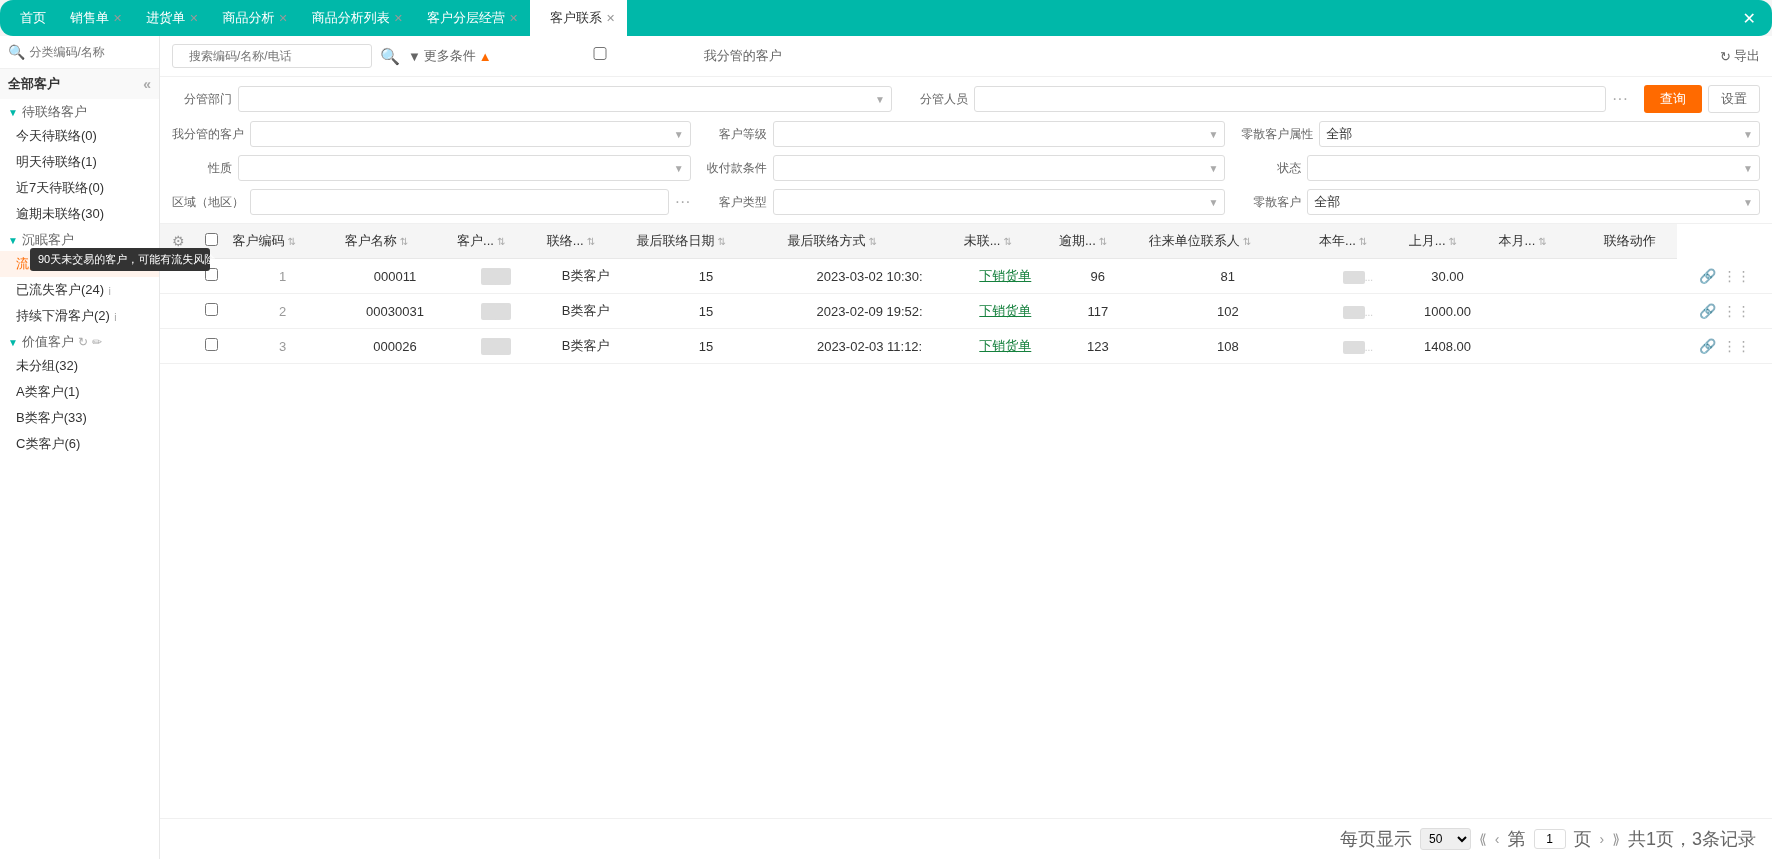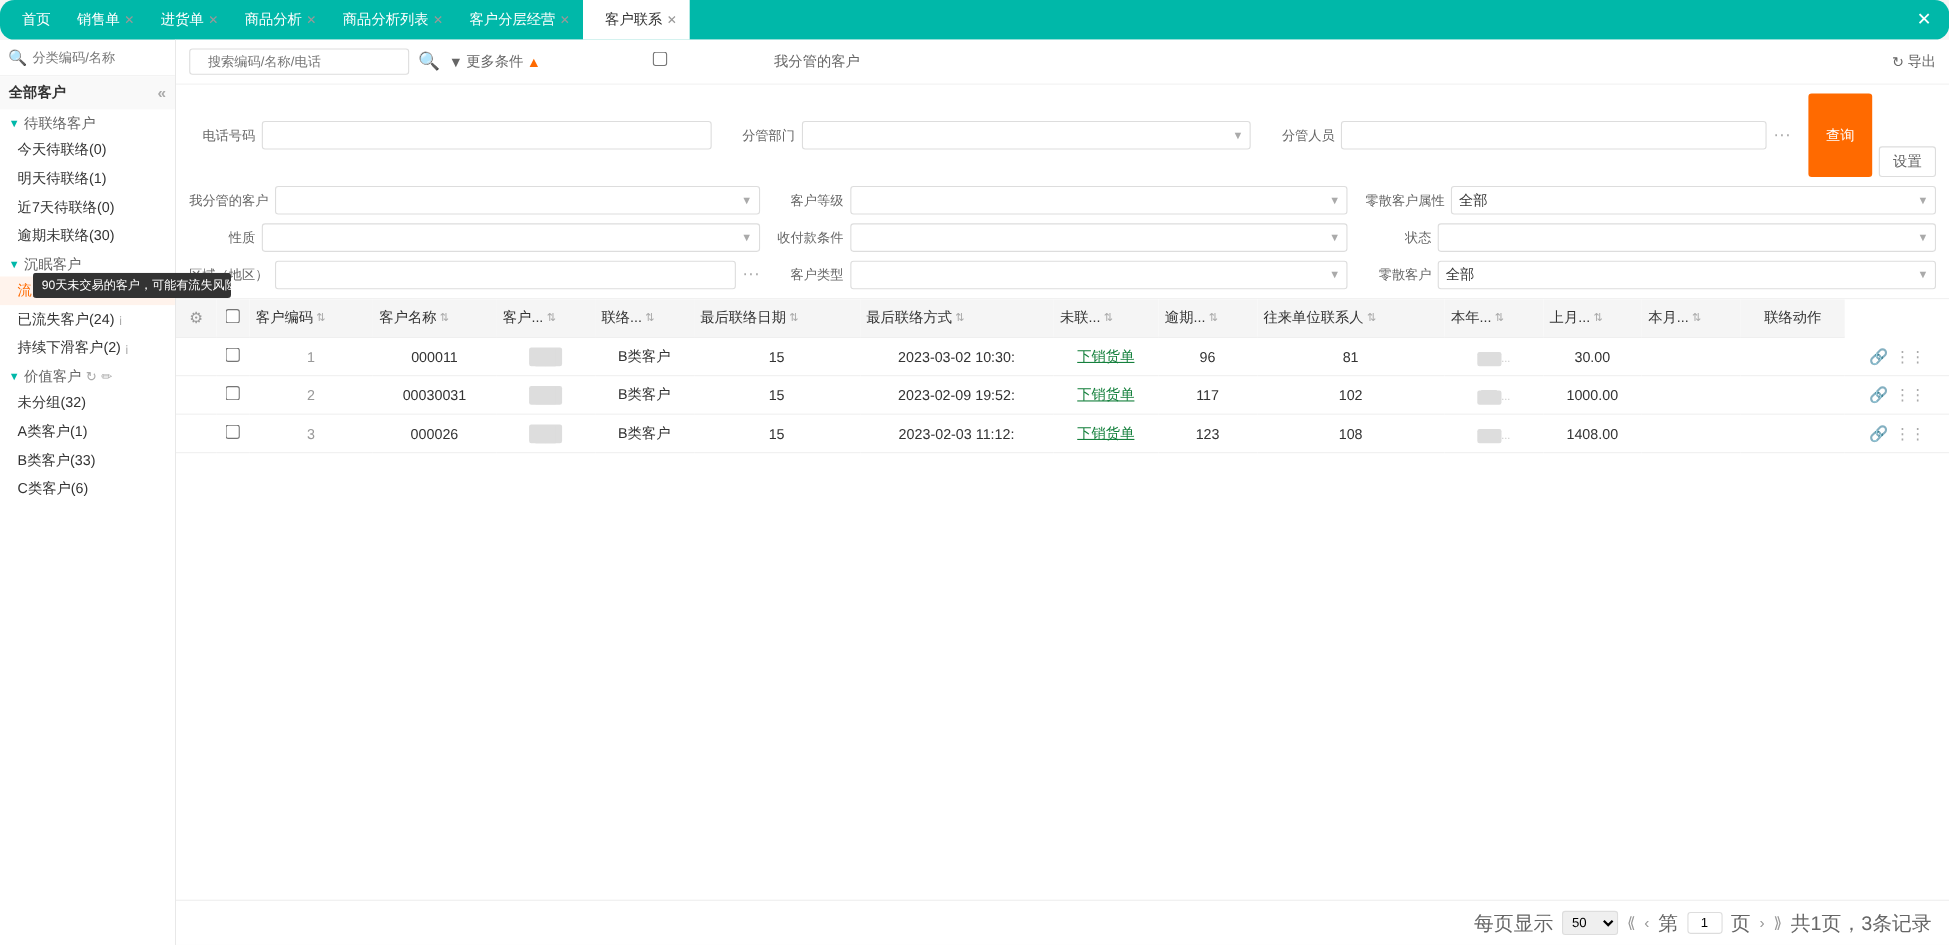--- a/index.html
+++ b/index.html
@@ -111,21 +111,21 @@
       color: #333; min-height: 26px; cursor: pointer;
     }
     .filter-field .select-box .arrow { color: #aaa; font-size: 10px; }
     .filter-field .dots { color: #aaa; cursor: pointer; font-size: 16px; }
     .btn-query {
       background: #ff6a00; color: white; border: none; border-radius: 3px;
       padding: 4px 16px; font-size: 13px; cursor: pointer;
     }
     .btn-setting {
       background: white; color: #666; border: 1px solid #ddd; border-radius: 3px;
-      padding: 4px 12px; font-size: 13px; cursor: pointer; margin-top: 48px;
+      padding: 4px 12px; font-size: 13px; cursor: pointer;
     }
 
     
     .table-container { flex: 1; overflow: auto; background: white; }
     table {
       width: 100%; border-collapse: collapse; font-size: 12px;
     }
     thead th {
       background: #f5f5f5; border-bottom: 1px solid #e8e8e8;
       padding: 8px 6px; text-align: center; color: #333; font-weight: normal;
@@ -282,24 +282,20 @@
       <button class="export-btn">
         <span>↻</span>
         <span>导出</span>
       </button>
     </div>
 
     <div class="filter-panel">
 
       <div class="filter-row">
         <div class="filter-field">
-          <label>电话号码</label>
-          <input type="text" value="" style="">
-        </div>
-        <div class="filter-field">
           <label>分管部门</label>
           <div class="select-box">
             <span></span>
             <span class="arrow">▼</span>
           </div>
         </div>
         <div class="filter-field">
           <label>分管人员</label>
           <input type="text" value="" style="">
           <span class="dots">···</span>

